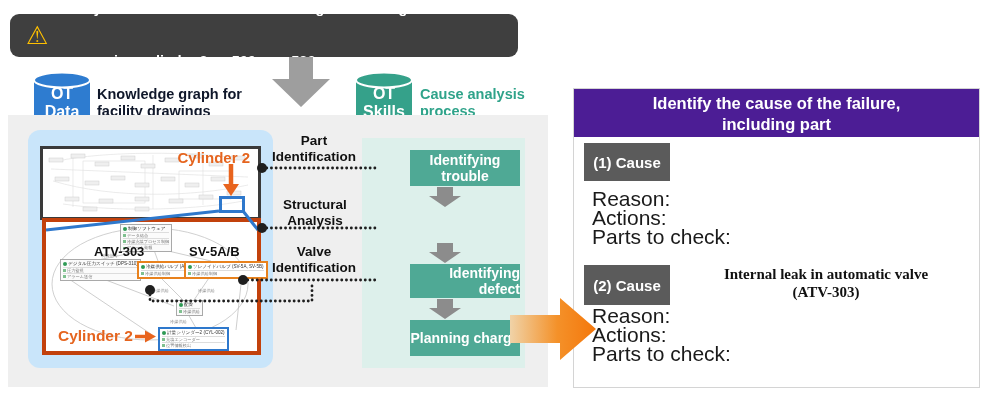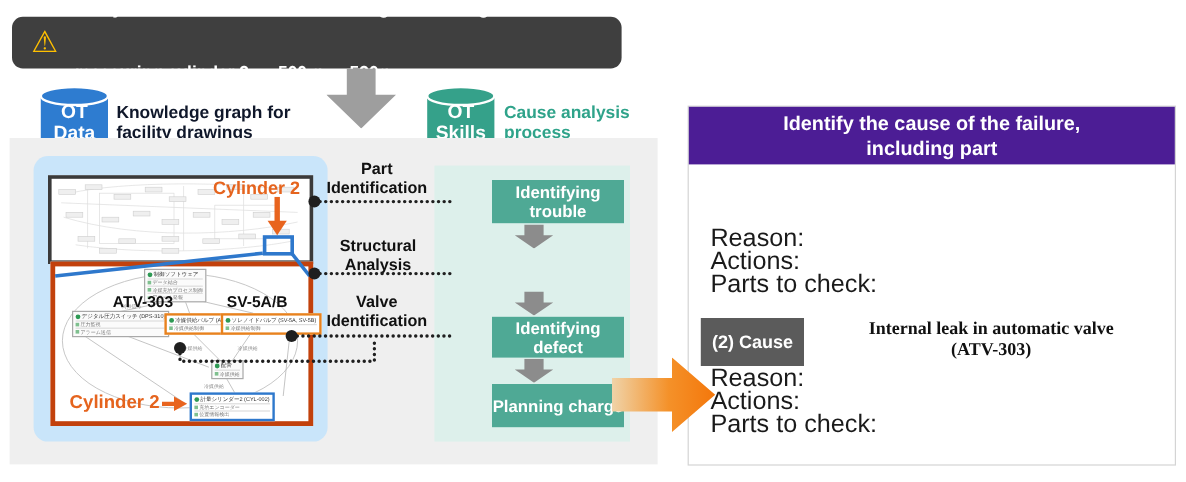--- a/index.html
+++ b/index.html
@@ -228,21 +228,21 @@
     <div class="graph-label" style="left:48px;top:22px;">ATV-303</div>
     <div class="graph-label" style="left:143px;top:22px;">SV-5A/B</div>
     <div class="cyl2-bot">Cylinder 2</div>
     <svg class="flow-arrow" style="left:89px;top:108px;" width="22" height="13" viewBox="0 0 22 13">
       <line x1="0" y1="6.5" x2="12" y2="6.5" stroke="#E8641E" stroke-width="3.5"></line>
       <polygon points="10,0.5 10,12.5 21,6.5" fill="#E8641E"></polygon>
     </svg>
   </div>
 
   <div class="step" style="top:150px;height:36px;">Identifying trouble</div>
-  <div class="step" style="top:264px;height:34px;">Identifying defect</div>
+  <div class="step" style="top:264px;height:34px;text-align:right;">Identifying defect</div>
   <div class="step" style="top:320px;height:36px;">Planning charge</div>
 
   <svg class="flow-arrow" style="left:429px;top:187px;" width="32" height="20" viewBox="0 0 32 20">
     <polygon points="8,0 24,0 24,9 32,9 16,20 0,9 8,9" fill="#8C8C8C"></polygon>
     </svg>
   <svg class="flow-arrow" style="left:429px;top:243px;" width="32" height="20" viewBox="0 0 32 20">
     <polygon points="8,0 24,0 24,9 32,9 16,20 0,9 8,9" fill="#8C8C8C"></polygon>
     </svg>
   <svg class="flow-arrow" style="left:429px;top:299px;" width="32" height="20" viewBox="0 0 32 20">
     <polygon points="8,0 24,0 24,9 32,9 16,20 0,9 8,9" fill="#8C8C8C"></polygon>
@@ -281,20 +281,21 @@
     </defs>
     <polygon points="0,17 50,17 50,0 86,31 50,62 50,45 0,45" fill="url(#og)"></polygon>
   </svg>
 
   <div class="result">
     <div class="result-header">
       <div>Identify the cause of the failure,</div>
       <div>including part</div>
     </div>
 
+    <div class="badge" style="top:54px;height:38px;">(1) Cause</div>
     <div class="fields" style="top:100px;">
       <div>Reason:</div>
       <div>Actions:</div>
       <div>Parts to check:</div>
     </div>
 
     <div class="badge" style="top:176px;height:40px;text-align:right;">(2) Cause</div>
     <div class="cause-title" style="top:176px;font-family:Liberation Serif, serif;">
       <div>Internal leak in automatic valve</div>
       <div>(ATV-303)</div>

